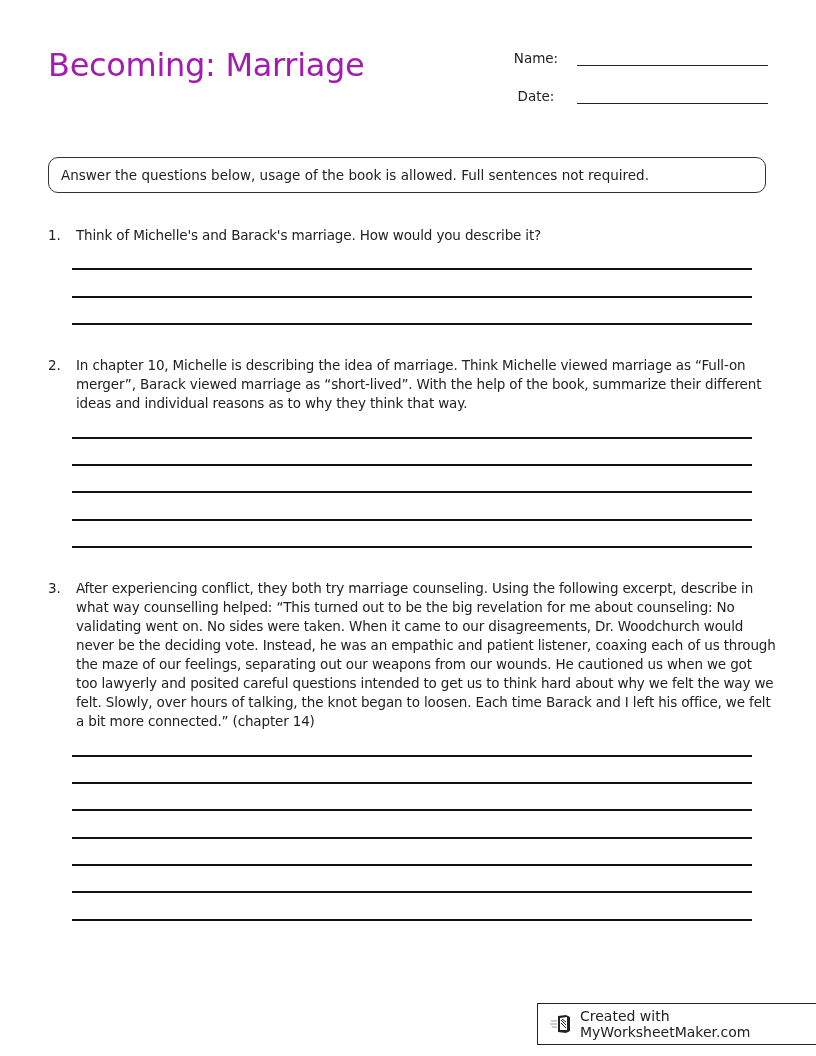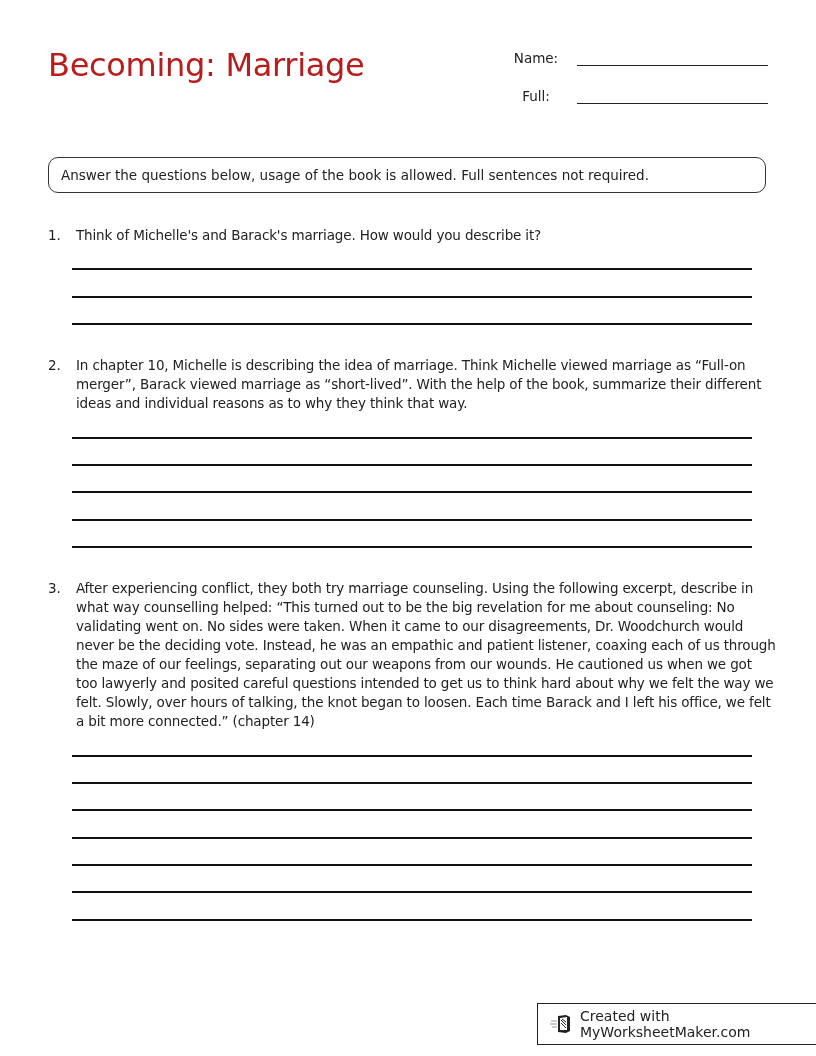--- a/index.html
+++ b/index.html
@@ -2,21 +2,21 @@
 <html><head>
   <meta charset="utf-8">
   <style>
     html, body { margin: 0; padding: 0; background: #ffffff; }
     body {
       width: 816px; height: 1056px; position: relative; overflow: hidden;
       font-family: "DejaVu Sans", sans-serif; color: #222222;
     }
     .title {
       position: absolute; left: 48px; top: 46px;
-      font-size: 32px; font-weight: normal; color: #b91c1c;
+      font-size: 32px; font-weight: normal; color: #a21caf;
       letter-spacing: -0.3px; margin: 0;
     }
     .field-row { position: absolute; display: flex; align-items: flex-end; }
     .field-label { font-size: 13.5px; color: #222; width: 70px; text-align: center; margin-right: 6px; }
     .field-line { width: 191px; border-bottom: 1.3px solid #222; height: 14px; }
     .instructions {
       position: absolute; left: 48px; top: 157px; width: 718px; height: 36px;
       border: 1px solid #333; border-radius: 10px; box-sizing: border-box;
       padding: 0 12px; display: flex; align-items: center;
       font-size: 13.5px; color: #222;
@@ -36,21 +36,21 @@
 </head>
 <body>
 
 <h1 class="title">Becoming: Marriage</h1>
 
 <div class="field-row" style="left:501px; top:50px;">
   <span class="field-label">Name:</span>
   <span class="field-line"></span>
 </div>
 <div class="field-row" style="left:501px; top:88px;">
-  <span class="field-label">Full:</span>
+  <span class="field-label">Date:</span>
   <span class="field-line"></span>
 </div>
 
 <div class="instructions">
   <span>Answer the questions below, usage of the book is allowed. Full sentences not required.</span>
 </div>
 
 <div class="question" style="top:226px;">
   <span class="q-num">1.</span>
   <div class="q-text">Think of Michelle's and Barack's marriage. How would you describe it?</div>

